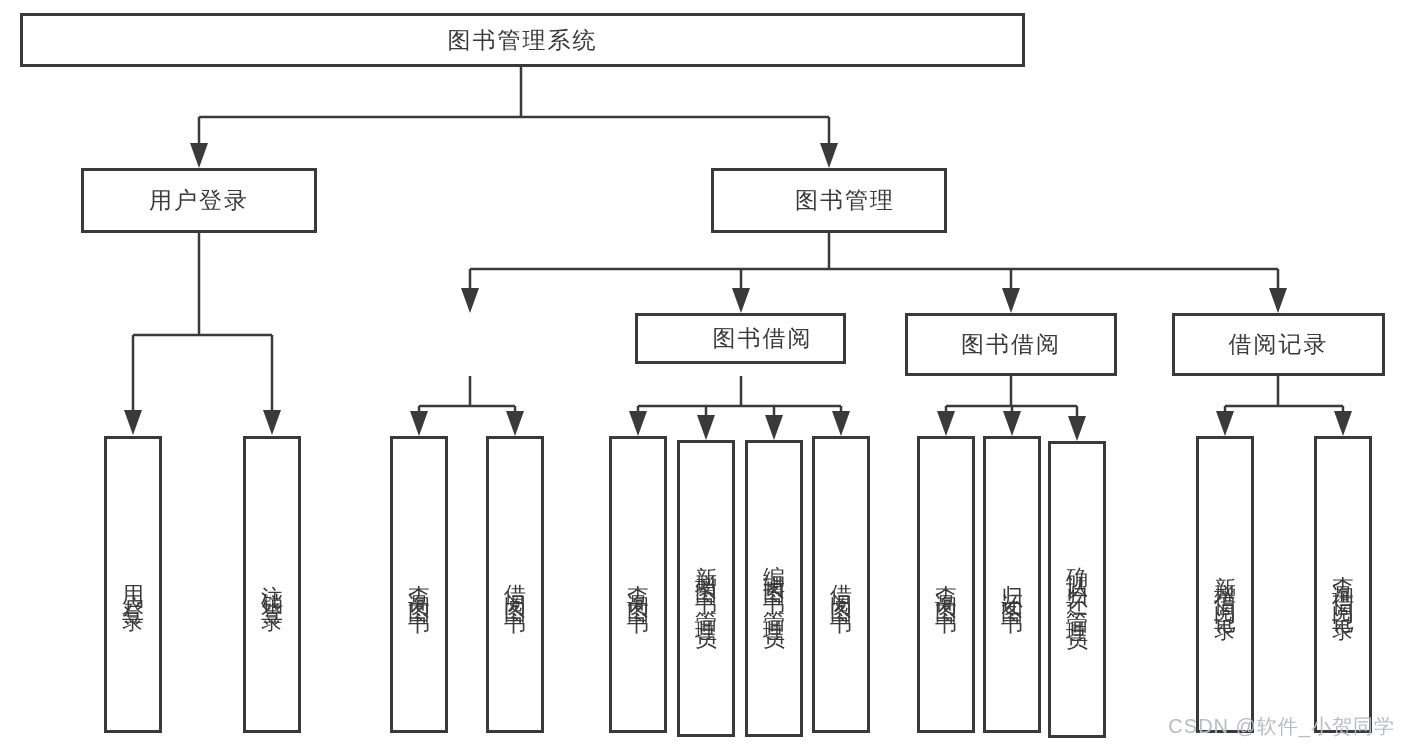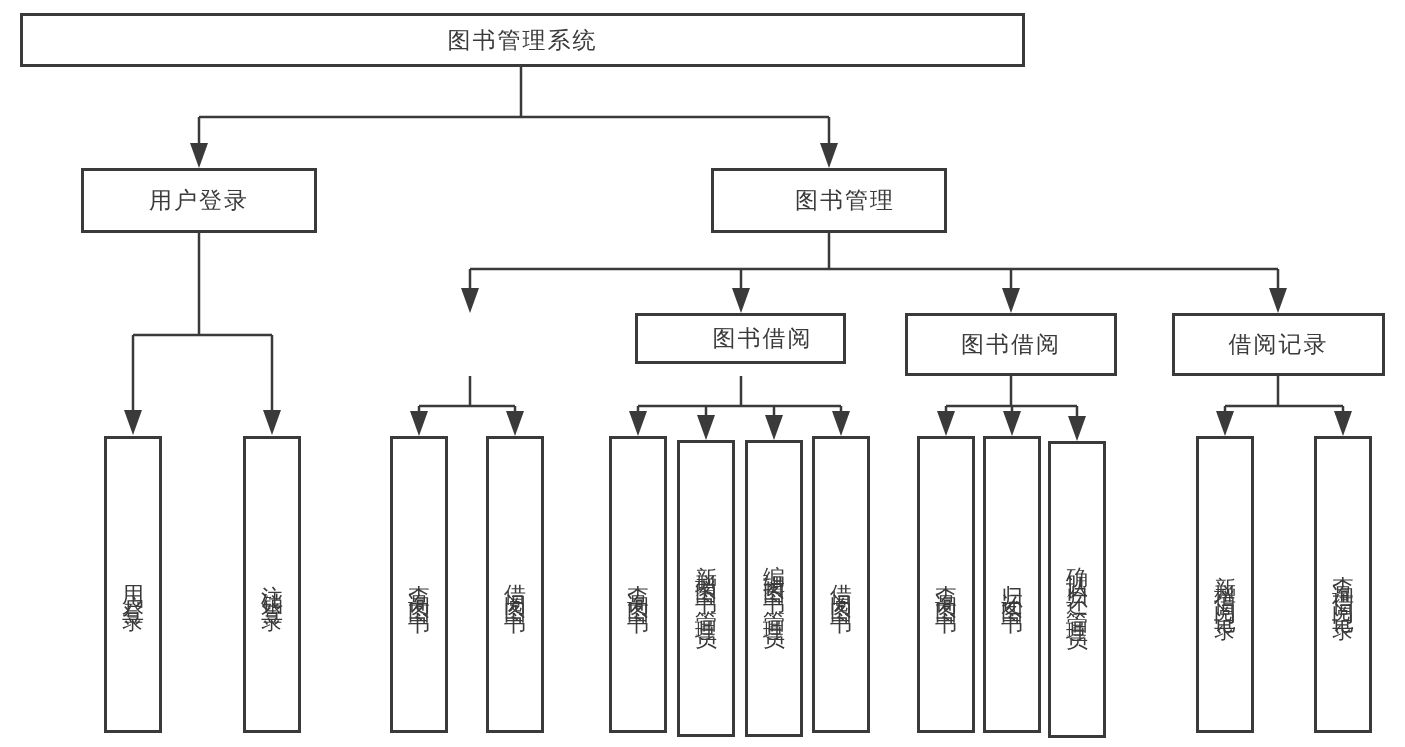--- a/index.html
+++ b/index.html
@@ -117,13 +117,14 @@
   <div class="node vnode leaf lf7">编辑图书（管理员）</div>
   <div class="node vnode leaf lf8">借阅图书</div>
 
   <div class="node vnode leaf lf9">查询图书</div>
   <div class="node vnode leaf lf10">归还图书</div>
   <div class="node vnode leaf lf11">确认归还（管理员）</div>
 
   <div class="node vnode leaf lf12">新增借阅记录</div>
   <div class="node vnode leaf lf13">查询借阅记录</div>
 
+  <div id="watermark">CSDN @软件_小贺同学</div>
 </div>
 
 </body></html>

